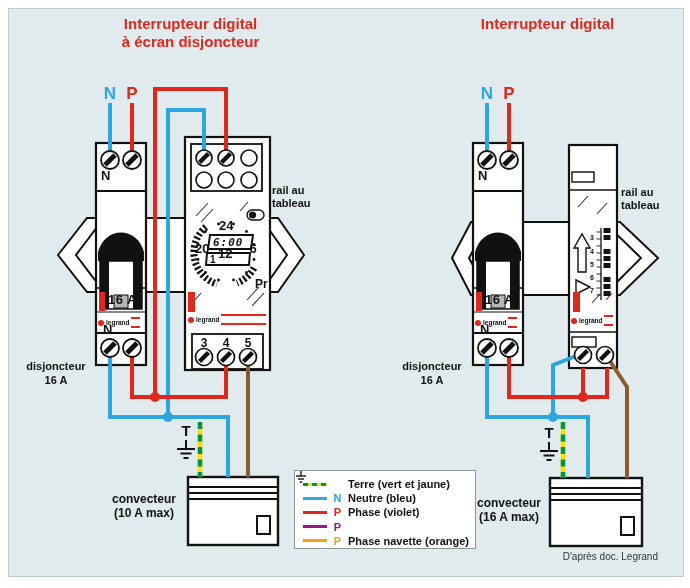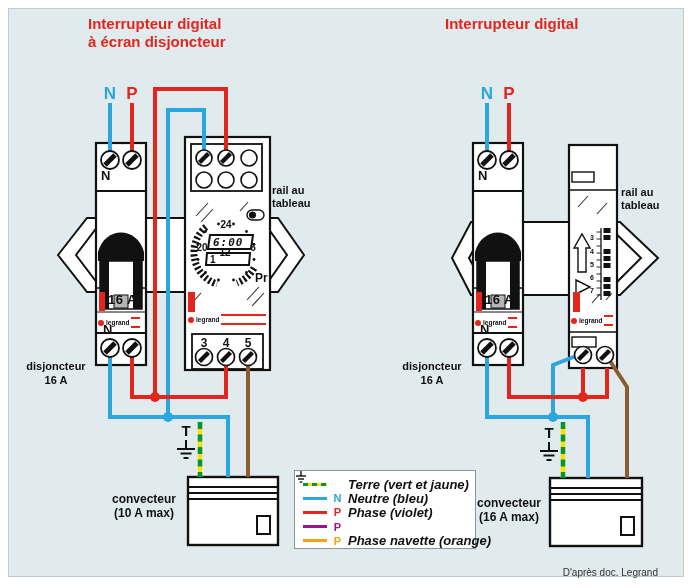--- a/index.html
+++ b/index.html
@@ -2,29 +2,29 @@
 <html><head>
 <meta charset="utf-8">
 <style>
   html,body{margin:0;padding:0;background:#fff;}
   #stage{position:relative;width:690px;height:588px;background:#fff;overflow:hidden;
          font-family:"Liberation Sans",sans-serif;}
   .abs{position:absolute;}
   #panel{left:8px;top:8px;width:674px;height:567px;background:#e1ebed;border:1px solid #bccbce;}
   svg{position:absolute;left:0;top:0;z-index:1;}
   .t{position:absolute;z-index:2;color:#111;font-weight:bold;line-height:1.15;white-space:pre-line;}
-  .title{width:205px;text-align:left;font-size:15px;line-height:18px;color:#e2261d;}
+  .title{width:205px;text-align:center;font-size:15px;line-height:18px;color:#e2261d;}
   .np{width:20px;text-align:center;font-size:17px;}
   .np.n{color:#2ba6de;} .np.p{color:#e2261d;}
   .modN{font-size:13px;}
   .rating{font-size:13px;letter-spacing:0.5px;}
   .cap{font-size:11px;text-align:center;line-height:14px;}
   .rail{font-size:11px;line-height:13px;width:50px;}
   .term{font-size:12px;width:14px;text-align:center;}
-  .dial{font-size:10px;width:14px;text-align:center;}
+  .dial{font-size:13px;width:14px;text-align:center;}
   .scale{font-size:7px;width:12px;text-align:center;}
   .lcd{font-family:"DejaVu Sans Mono",monospace;font-style:italic;font-size:11px;letter-spacing:1px;}
   .day{font-size:10px;}
   .pr{font-size:12px;}
   .tlab{font-size:15px;width:20px;text-align:center;}
   .credit{font-size:10px;font-weight:normal;color:#333;width:178px;text-align:right;}
   .lgrow{display:flex;align-items:center;gap:2px;z-index:2;position:absolute;}
   .lg-dot{width:6px;height:6px;border-radius:50%;background:#e2261d;flex:0 0 auto;}
   .lg-txt{font-size:6.5px;font-weight:bold;color:#111;}
   .lg-eq{height:7px;border-top:2.5px solid #e2261d;border-bottom:2.5px solid #e2261d;width:9px;flex:0 0 auto;}
@@ -32,21 +32,21 @@
   
   #legend{left:294px;top:470px;width:182px;height:79px;background:#fff;border:1px solid #8b9698;
           z-index:2;padding:6px 0 0 8px;box-sizing:border-box;}
   .lrow{display:flex;align-items:center;height:14.2px;gap:5px;}
   .sw{width:24px;height:3px;flex:0 0 auto;}
   .sw.terre{background:repeating-linear-gradient(90deg,#009640 0 5px,#ffe000 5px 9px);}
   .sw.neutre{background:#2ba6de;} .sw.phase{background:#e2261d;}
   .sw.violet{background:#98188c;} .sw.orange{background:#f6a01a;}
   .lsym{width:11px;text-align:center;font-size:11px;font-weight:bold;flex:0 0 auto;}
   .lsym.n{color:#2ba6de;}.lsym.p{color:#e2261d;}.lsym.v{color:#98188c;}.lsym.o{color:#f6a01a;}
-  .llab{font-size:13px;font-weight:bold;color:#111;white-space:nowrap;font-style:italic;}
+  .llab{font-size:11px;font-weight:bold;color:#111;white-space:nowrap;}
 </style>
 </head>
 <body>
 
 <div id="stage">
   <div id="panel" class="abs"></div>
 
   <svg width="690" height="588" viewBox="0 0 690 588">
 
     <g fill="#ffffff" stroke="#111" stroke-width="2">
@@ -331,21 +331,21 @@
       <span class="lg-eq"></span>
     </div>
   <div class="t modN" style="left:480px;top:323px;">N</div>
 
   <div class="t dial" style="left:219px;top:219px;">24</div>
   <div class="t dial" style="left:195px;top:242px;">20</div>
   <div class="t dial" style="left:246px;top:242px;">6</div>
   <div class="t dial" style="left:218px;top:247px;">12</div>
   <div class="t lcd" style="left:213px;top:237px;">6:00</div>
   <div class="t day" style="left:210px;top:254px;">1</div>
-  <div class="t pr" style="left:247px;top:272px;padding-left:8px;">Pr</div>
+  <div class="t pr" style="left:247px;top:278px;padding-left:8px;">Pr</div>
   <div class="lgrow" style="left:188px;top:314px;width:78px;">
       <span class="lg-dot"></span>
       <span class="lg-txt">legrand</span>
       <span class="lg-eq long"></span>
     </div>
   <div class="t term" style="left:197px;top:337px;">3</div>
   <div class="t term" style="left:219px;top:337px;">4</div>
   <div class="t term" style="left:241px;top:337px;">5</div>
 
   <div class="t scale" style="left:586px;top:234px;">3</div>
@@ -399,14 +399,14 @@
       <span class="sw violet"></span>
       <span class="lsym v">P</span>
     </div>
     <div class="lrow">
       <span class="sw orange"></span>
       <span class="lsym o">P</span>
       <span class="llab">Phase navette (orange)</span>
     </div>
   </div>
 
-  <div class="t credit" style="left:480px;top:567px;">D'après doc. Legrand</div>
+  <div class="t credit" style="left:480px;top:551px;">D'après doc. Legrand</div>
 </div>
 
 </body></html>

